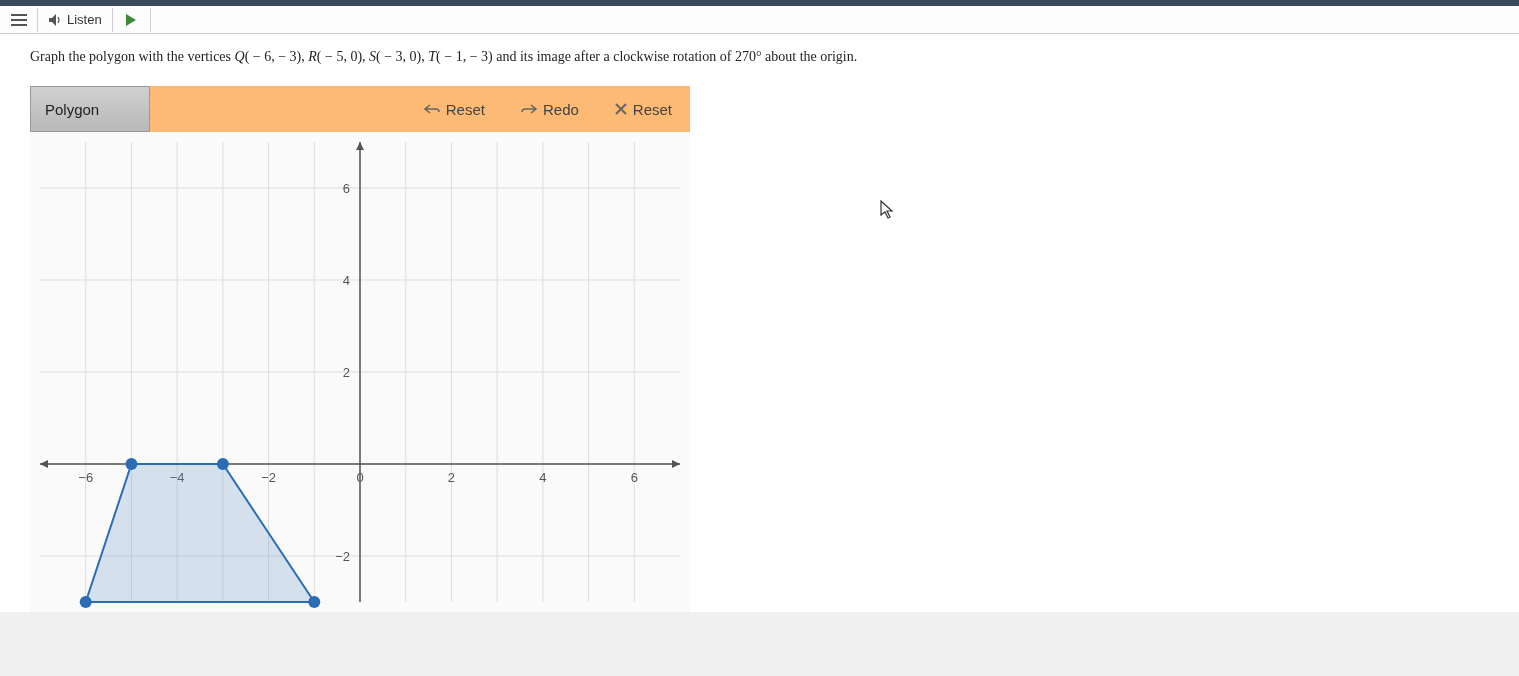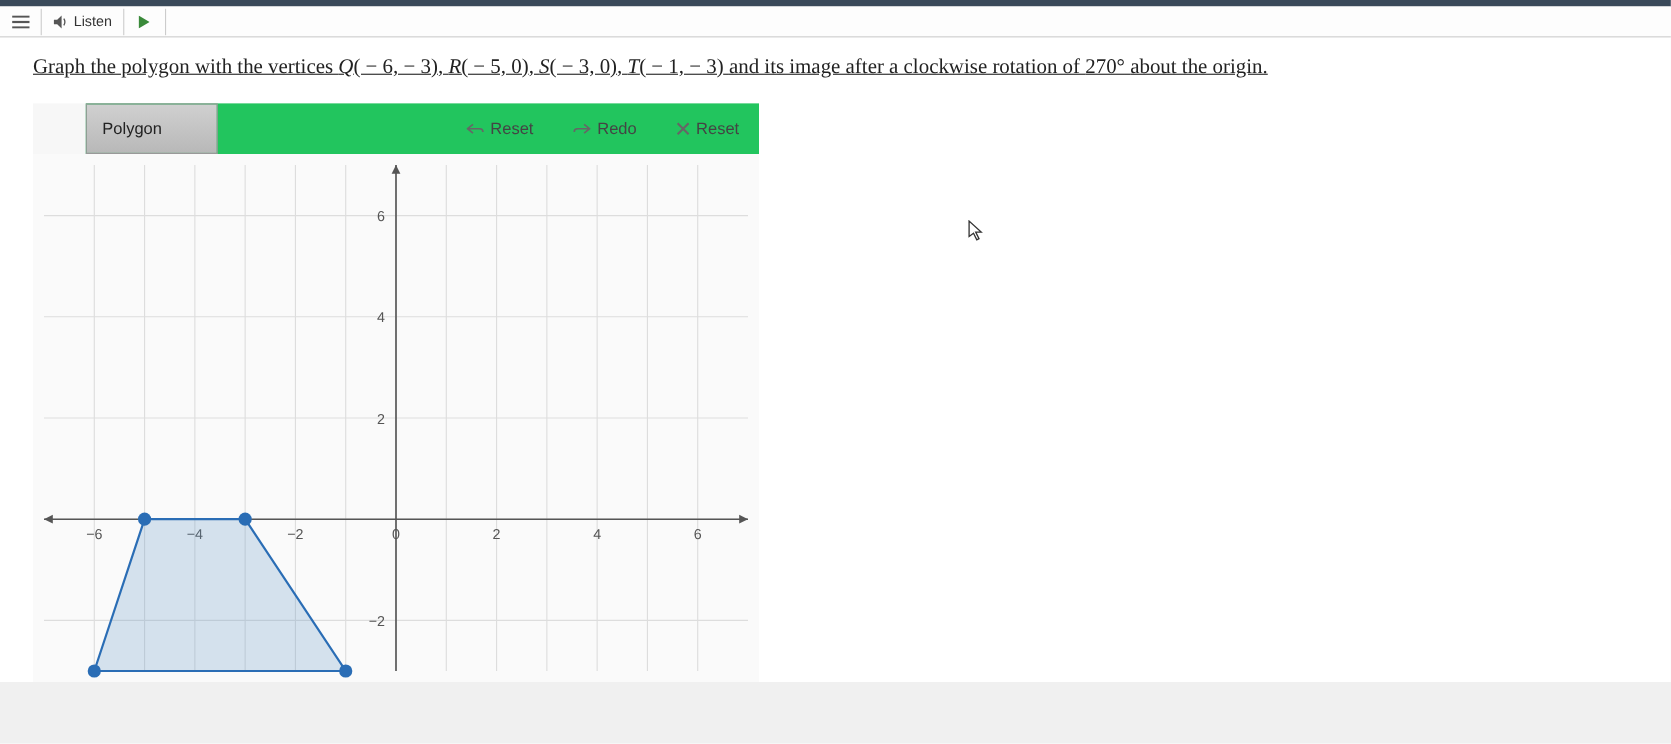--- a/index.html
+++ b/index.html
@@ -54,41 +54,39 @@
       height: 24px;
       display: flex;
       align-items: center;
       justify-content: center;
       border-right: 1px solid #ccc;
       cursor: pointer;
       color: #3a8a3a;
     }
     .question-text {
       padding: 12px 30px 18px 30px;
-      font-size: 19px;
+      font-size: 14px;
       color: #222;
       line-height: 1.6;
       font-family: Georgia, 'Times New Roman', serif;
-      text-decoration: underline;
     }
     .math-var {
       font-style: italic;
       font-family: Georgia, serif;
     }
     .graph-panel {
       width: 660px;
       margin-left: 30px;
       background: #f7f7f7;
     }
     .toolbar {
       display: flex;
       align-items: center;
       height: 46px;
-      background: #22c55e;
-      margin-left: 48px;
+      background: #fdba74;
     }
     .tool-btn {
       padding: 0 18px;
       height: 46px;
       display: flex;
       align-items: center;
       justify-content: center;
       font-size: 15px;
       color: #444;
       cursor: pointer;

